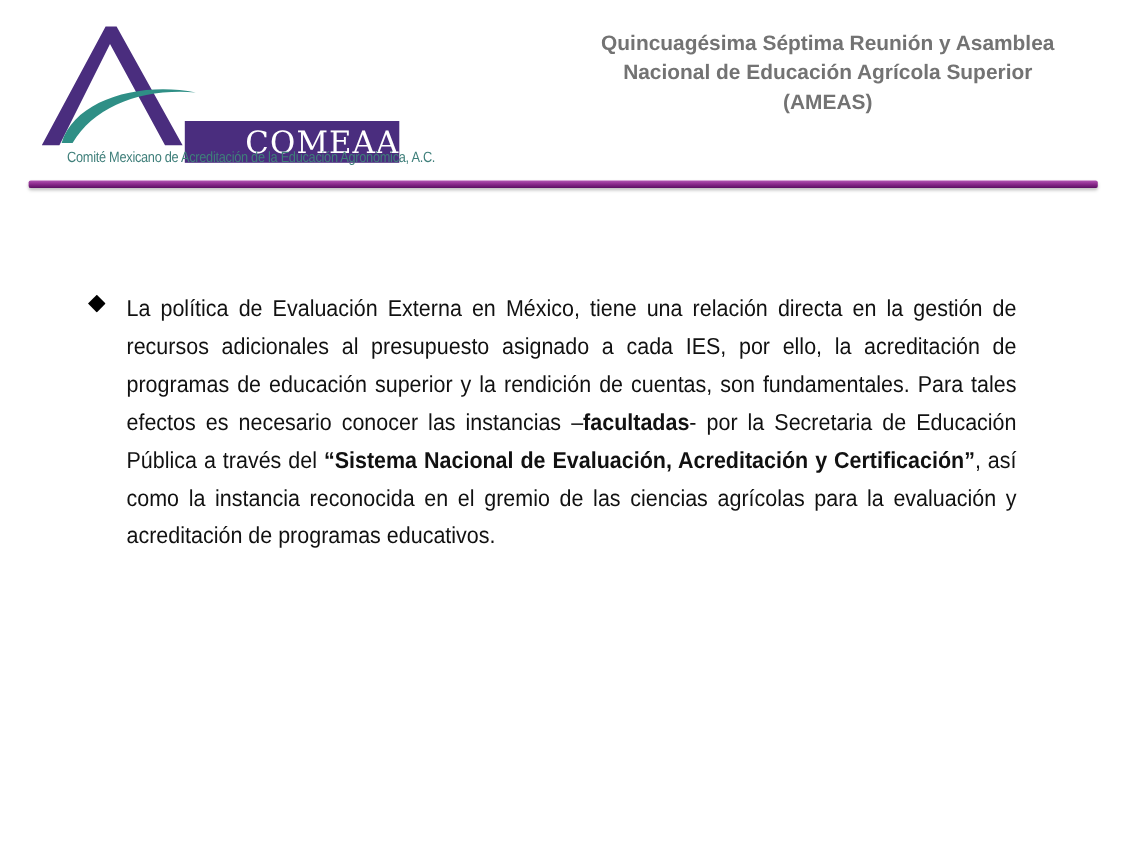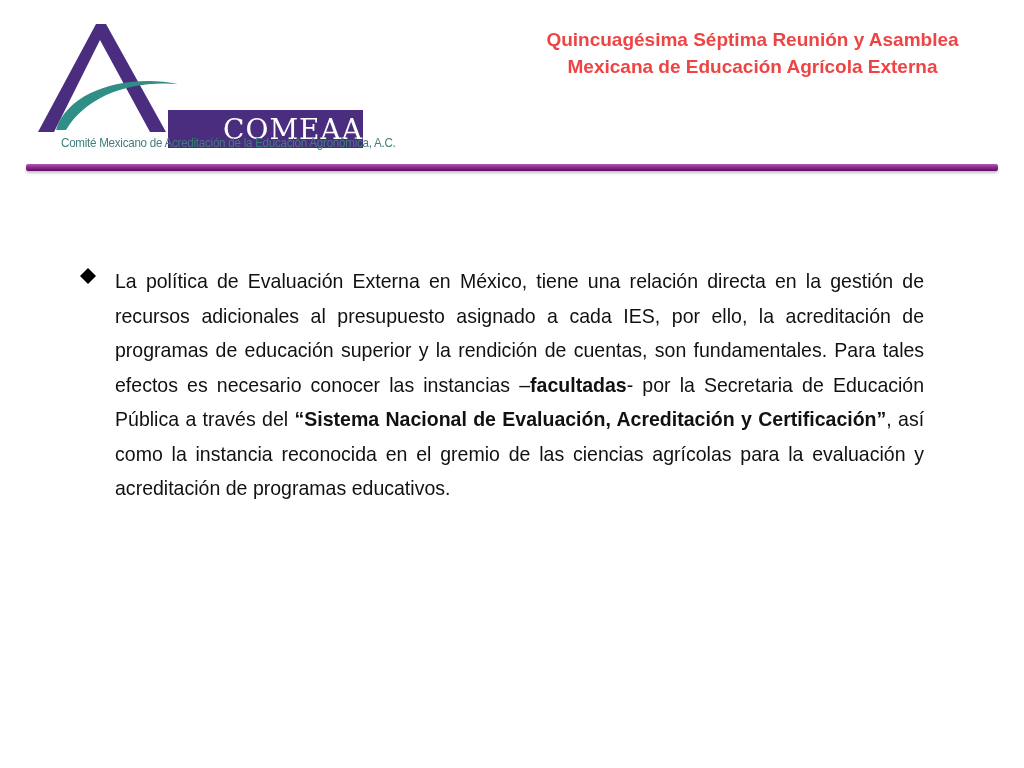--- a/index.html
+++ b/index.html
@@ -16,21 +16,21 @@
     .logo-band {
       position: absolute; left: 130px; top: 88px; width: 195px; height: 38px; background: #4a2d7e;
       display: flex; align-items: center; justify-content: flex-end;
     }
     .logo-band-text {
       color: #ffffff; font-family: "DejaVu Serif", serif; font-size: 28px; letter-spacing: 1px;
     }
     .title {
       position: absolute; left: 500px; top: 26px; width: 505px;
       text-align: center; font-family: "Liberation Sans", sans-serif; font-weight: bold;
-      font-size: 19px; line-height: 27px; color: #ef4444;
+      font-size: 19px; line-height: 27px; color: #737373;
     }
     .divider {
       position: absolute; left: 26px; top: 164px; width: 972px; height: 7px;
       background: linear-gradient(#b357b3 0%, #8e2d8f 45%, #5b0f62 100%);
       border-radius: 2px; box-shadow: 0 2px 3px rgba(0,0,0,0.25);
     }
     .content {
       position: absolute; left: 80px; top: 264px; width: 846px;
     }
     .bullet {
@@ -51,21 +51,22 @@
     <path d="M18,108 C30,68 90,52 140,62 C92,58 48,74 28,108 Z" fill="#2f8f86"></path>
   </svg>
   <div class="logo-band">
     <span class="logo-band-text">COMEAA</span>
   </div>
 </div>
 <div class="logo-subtitle">Comité Mexicano de Acreditación de la Educación Agronómica, A.C.</div>
 
 <div class="title">
   <div>Quincuagésima Séptima Reunión y Asamblea</div>
-  <div>Mexicana de Educación Agrícola Externa</div>
+  <div>Nacional de Educación Agrícola Superior</div>
+  <div>(AMEAS)</div>
 </div>
 
 <div class="divider"></div>
 
 <div class="content">
   <svg class="bullet" viewBox="0 0 16 16">
     <polygon points="8,0 16,8 8,16 0,8" fill="#000000"></polygon>
   </svg>
   <div class="para"><span>La política de Evaluación Externa en México, tiene una relación directa en la gestión de recursos adicionales al presupuesto asignado a cada IES, por ello, la acreditación de programas de educación superior y la rendición de cuentas, son fundamentales. Para tales efectos es necesario conocer las instancias –</span><b>facultadas</b><span>- por la Secretaria de Educación Pública a través del </span><b>“Sistema Nacional de Evaluación, Acreditación y Certificación”</b><span>, así como la instancia reconocida en el gremio de las ciencias agrícolas para la evaluación y acreditación de programas educativos.</span></div>
 </div>

